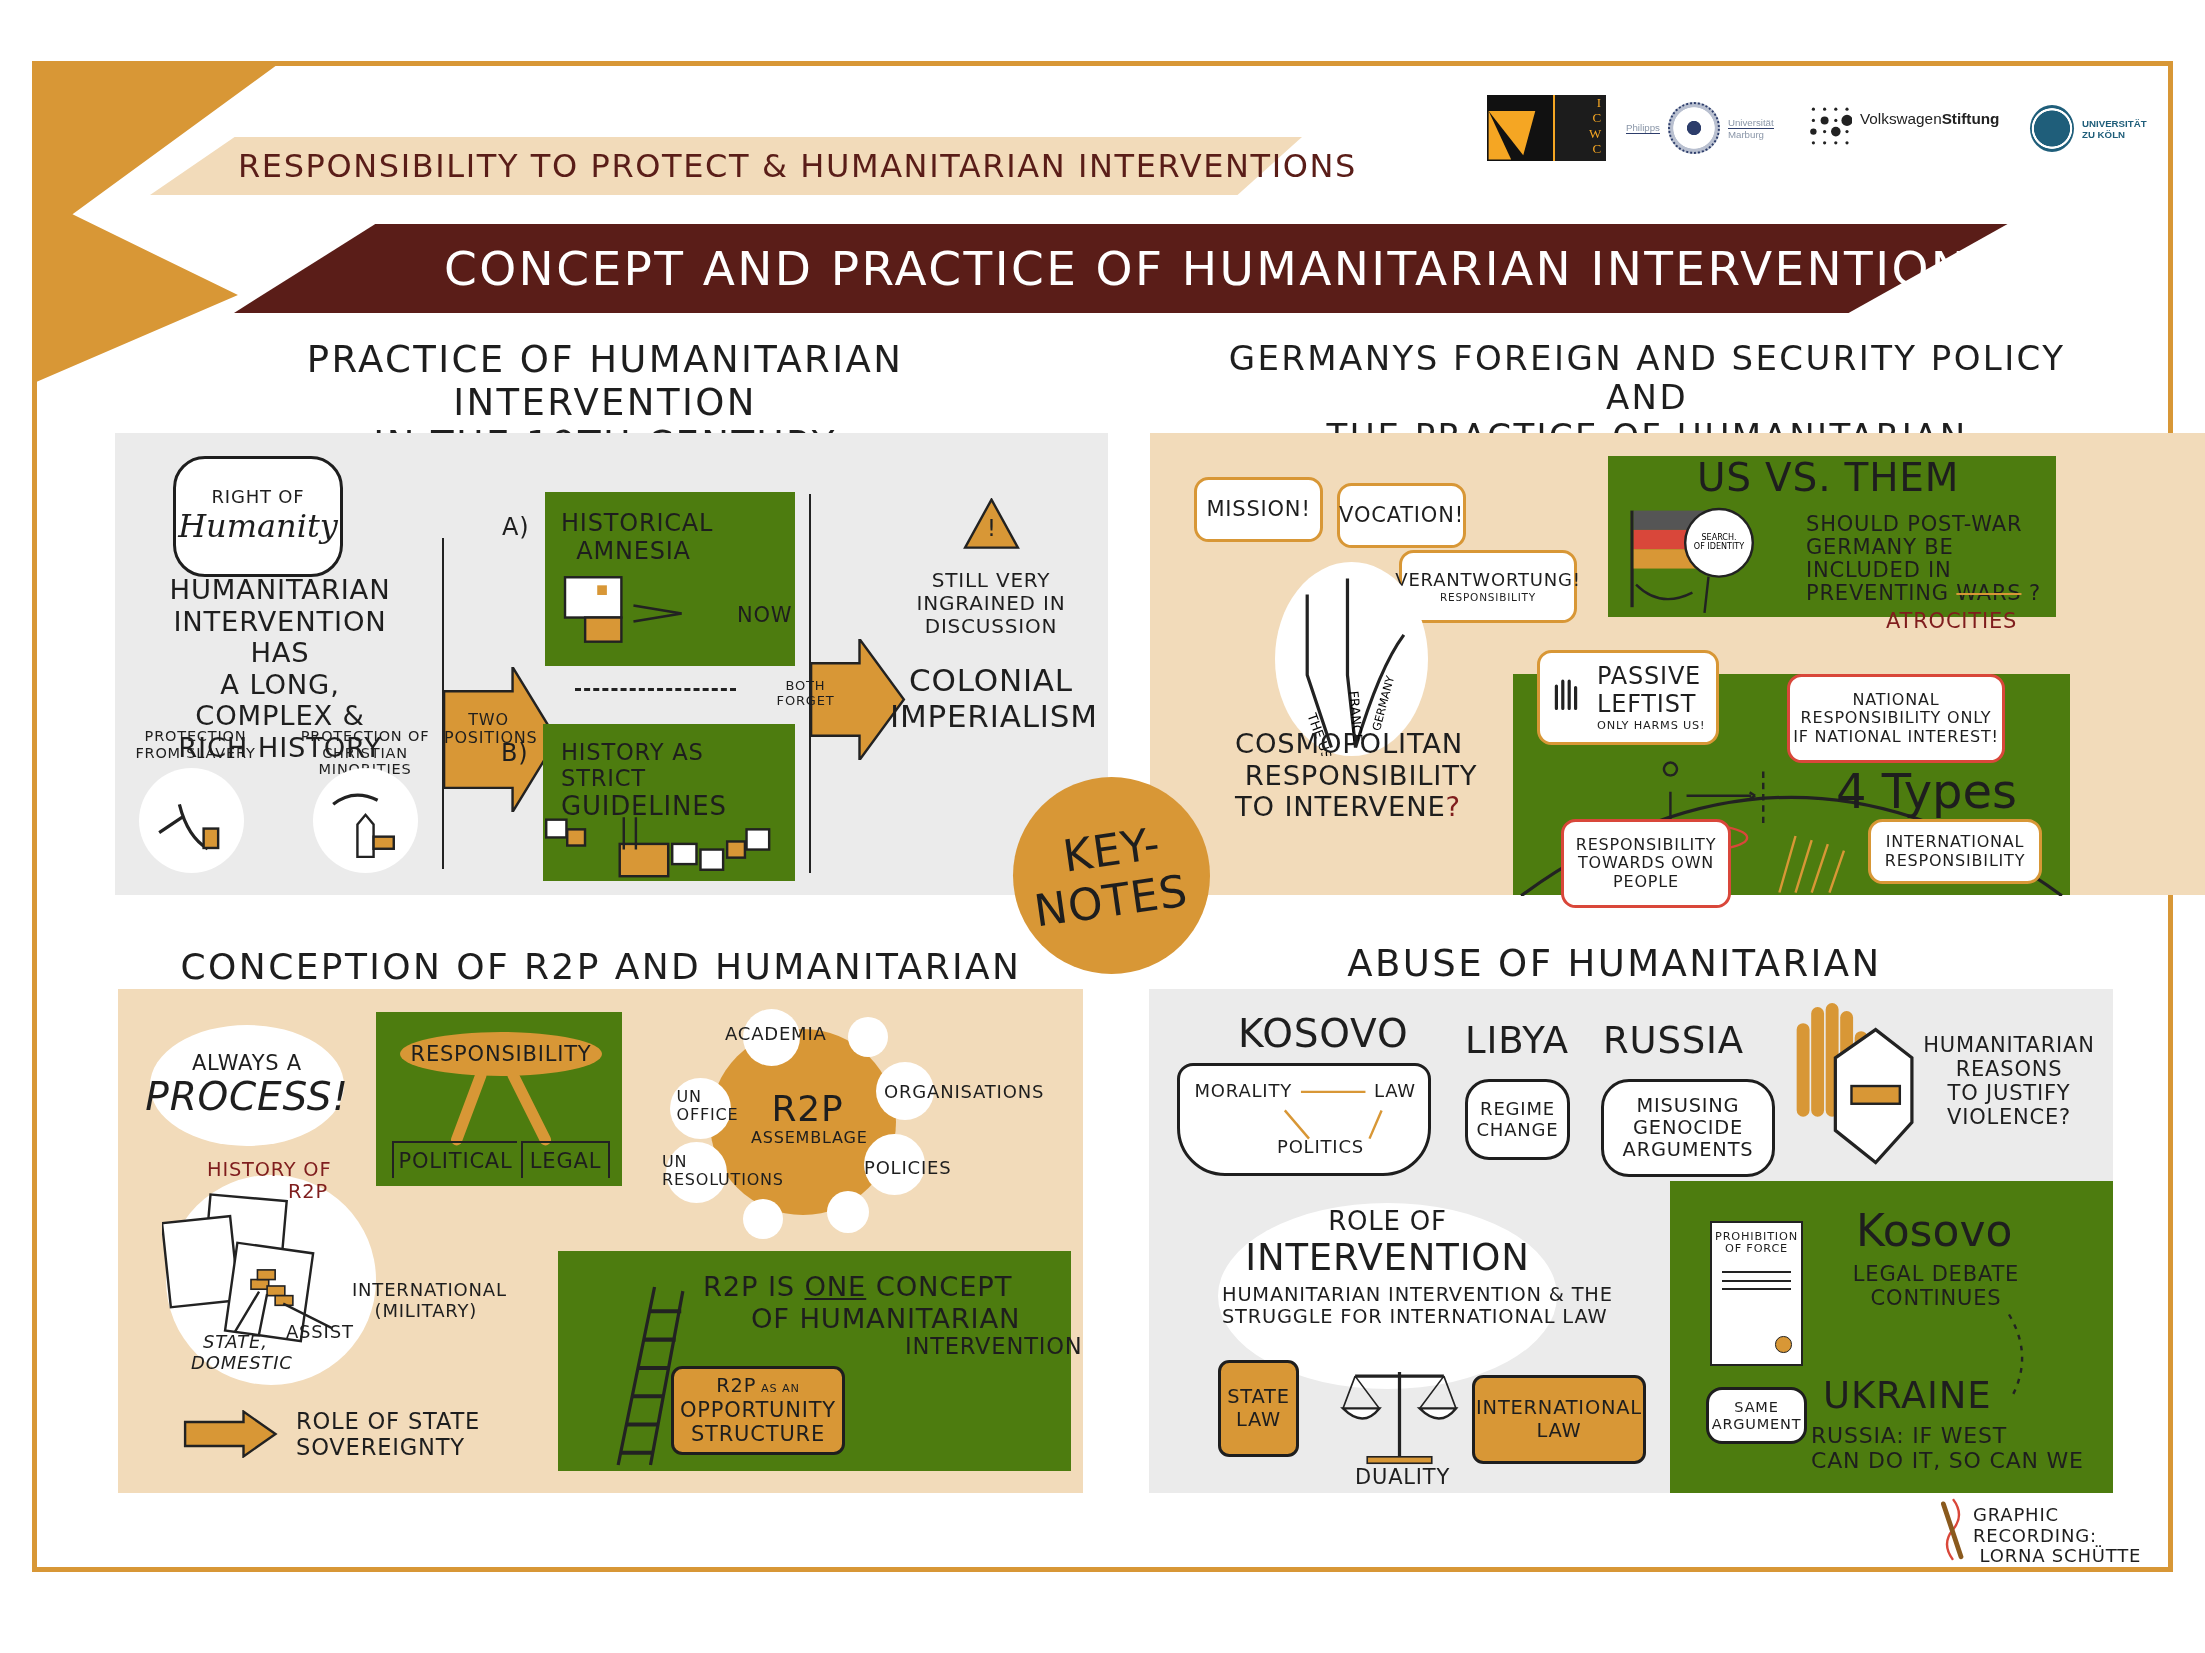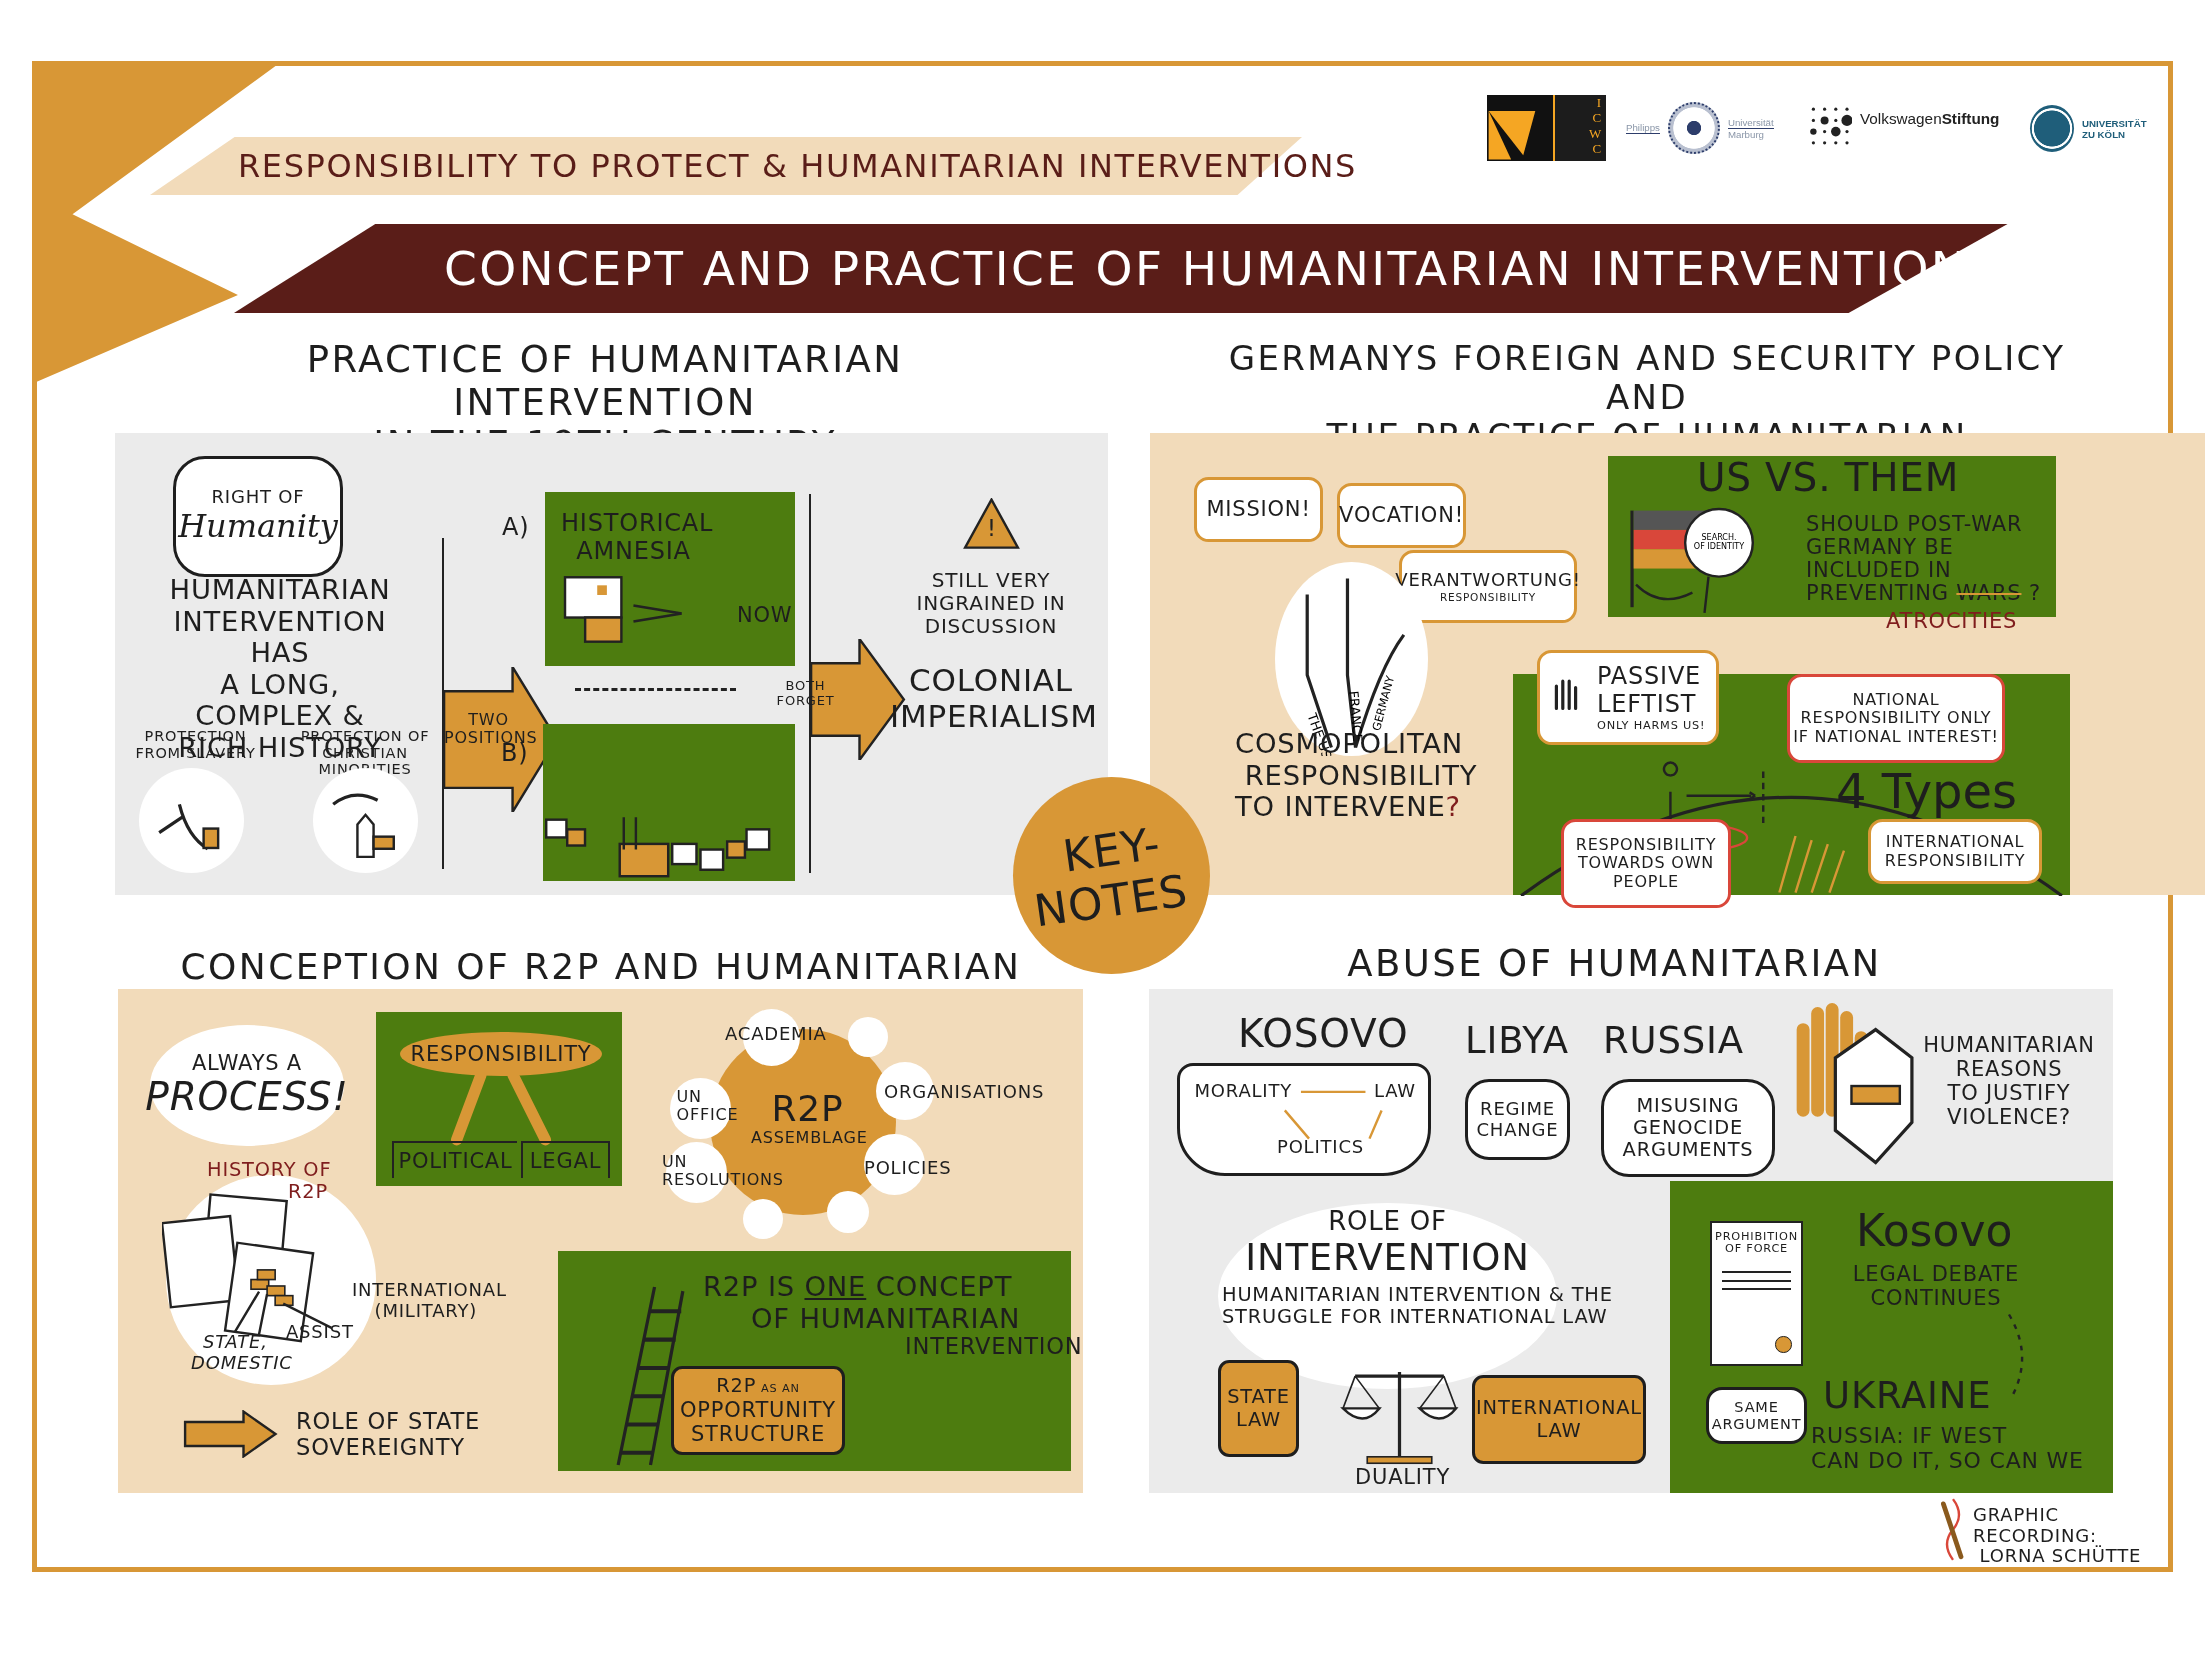--- a/index.html
+++ b/index.html
@@ -151,20 +151,24 @@
         <rect x="5" y="5" width="70" height="50" fill="#fff" stroke="#222" stroke-width="3"></rect>
         <rect x="45" y="15" width="12" height="12" fill="#D89736"></rect>
         <rect x="30" y="55" width="45" height="30" fill="#D89736" stroke="#222" stroke-width="3"></rect>
         <path d="M90,40 l60,10 M90,60 l60,-10" stroke="#222" stroke-width="3"></path>
       </svg>
     <div class="abs hand" style="left:192px;top:111px;font-size:21px;">Now</div>
   </div>
   <div class="abs" style="left:460px;top:255px;width:161px;border-top:3.2px dashed #222;"></div>
   <div class="abs hand" style="left:386px;top:307px;font-size:24px;">B)</div>
   <div class="abs white" style="left:428px;top:291px;width:252px;height:157px;">
+    <div class="abs hand" style="left:18px;top:16px;font-size:22.6px;">
+      <div>History as strict</div>
+      <div style="font-size:26px;">Guidelines</div>
+    </div>
     <svg class="abs" style="left:0px;top:81px" width="252" height="77" viewBox="0 0 312 95">
         <rect x="4" y="18" width="25" height="22" fill="#fff" stroke="#222" stroke-width="3"></rect>
         <rect x="30" y="30" width="22" height="20" fill="#D89736" stroke="#222" stroke-width="3"></rect>
         <rect x="95" y="48" width="60" height="40" fill="#D89736" stroke="#222" stroke-width="3"></rect>
         <rect x="160" y="48" width="30" height="25" fill="#fff" stroke="#222" stroke-width="3"></rect>
         <rect x="195" y="55" width="28" height="25" fill="#fff" stroke="#222" stroke-width="3"></rect>
         <rect x="228" y="45" width="22" height="20" fill="#D89736" stroke="#222" stroke-width="3"></rect>
         <rect x="252" y="30" width="28" height="25" fill="#fff" stroke="#222" stroke-width="3"></rect>
         <path d="M100,15 v40 M115,15 v40" stroke="#222" stroke-width="3"></path>
       </svg>

